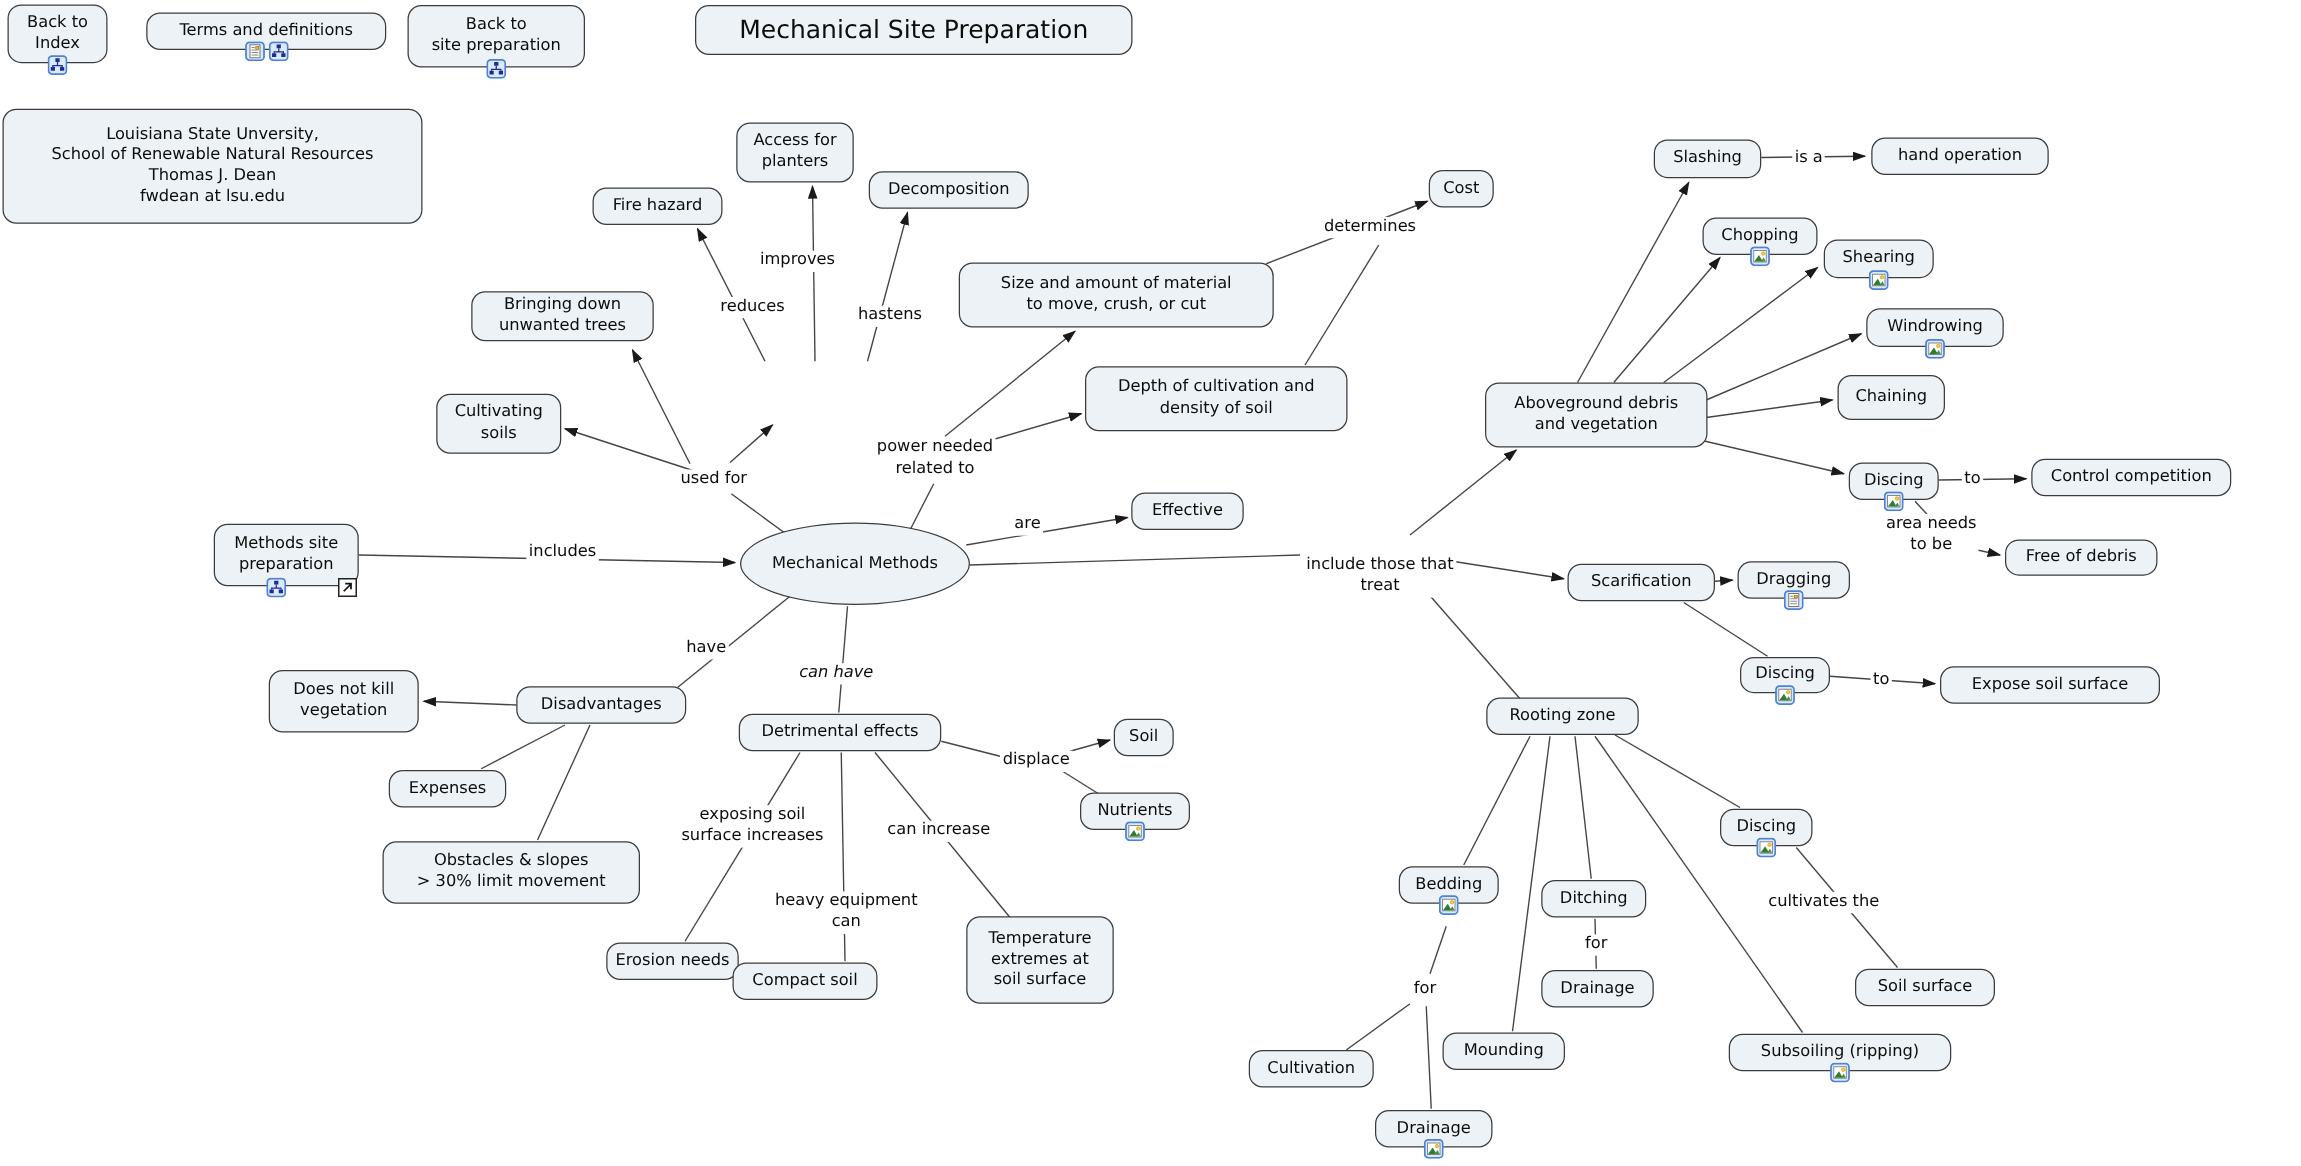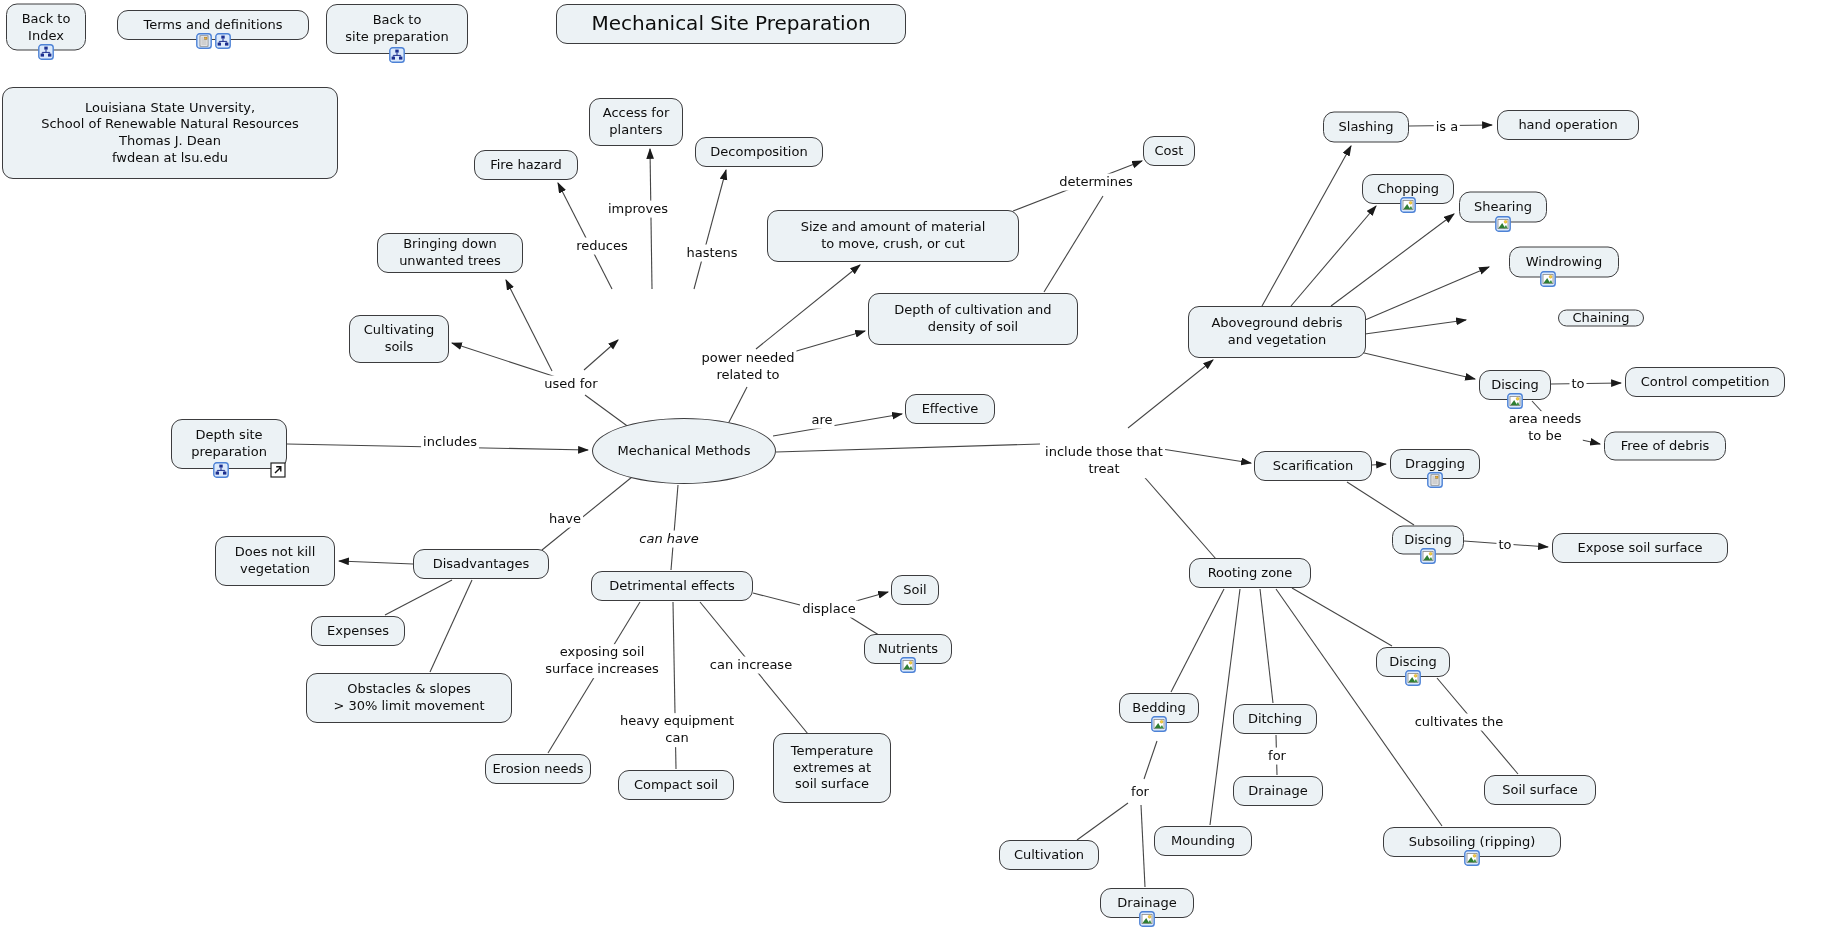--- a/index.html
+++ b/index.html
@@ -176,21 +176,21 @@
     <div class="node" style="left: 1169px; top: 151px; width: 52px; height: 30px;">
       <div class="ln">Cost</div>
     </div>
     <div class="node" style="left: 950px; top: 409px; width: 90px; height: 30px;">
       <div class="ln">Effective</div>
     </div>
     <div class="node ellipse" style="left: 684px; top: 451px; width: 184px; height: 66px;">
       <div class="ln">Mechanical Methods</div>
     </div>
     <div class="node" style="left: 229px; top: 444px; width: 116px; height: 50px;">
-      <div class="ln">Depth site</div>
+      <div class="ln">Methods site</div>
       <div class="ln">preparation</div>
     </div>
     <span class="res-icon" style="left: 221px; top: 462px;">
       <svg width="16" height="16" viewBox="0 0 16 16">
         <rect x="0.8" y="0.8" width="14.4" height="14.4" rx="2.8" fill="#dbe9fb" stroke="#4d82d6" stroke-width="1.4"></rect>
         <rect x="6.3" y="2.6" width="3.4" height="3" fill="#1c2f8f"></rect>
         <rect x="2.6" y="9.6" width="3.4" height="3" fill="#1c2f8f"></rect>
         <rect x="10" y="9.6" width="3.4" height="3" fill="#1c2f8f"></rect>
         <path d="M8 5.6 v2.8 M4.3 9.6 V8.4 h7.4 v1.2" stroke="#1c2f8f" stroke-width="1" fill="none"></path>
       </svg>
@@ -229,21 +229,21 @@
         <rect x="0.8" y="0.8" width="14.4" height="14.4" rx="2.8" fill="#dbe9fb" stroke="#4d82d6" stroke-width="1.4"></rect>
         <rect x="3" y="3.4" width="10" height="9.2" fill="#ffffff" stroke="#888" stroke-width="0.8"></rect>
         <circle cx="10.6" cy="5.8" r="1.4" fill="#f6d33c" stroke="#c89010" stroke-width="0.5"></circle>
         <path d="M3.4 12.2 L7.2 7 L10.2 12.2 Z" fill="#2e7d32"></path>
         <path d="M8.6 12.2 L11 9 L12.6 12.2 Z" fill="#3f9143"></path>
       </svg>
     </span>
     <div class="node" style="left: 538px; top: 769px; width: 106px; height: 30px;">
       <div class="ln">Erosion needs</div>
     </div>
-    <div class="node" style="left: 676px; top: 785px; width: 116px; height: 30px;">
+    <div class="node" style="left: 644px; top: 785px; width: 116px; height: 30px;">
       <div class="ln">Compact soil</div>
     </div>
     <div class="node" style="left: 832px; top: 768px; width: 118px; height: 70px;">
       <div class="ln">Temperature</div>
       <div class="ln">extremes at</div>
       <div class="ln">soil surface</div>
     </div>
     <div class="node" style="left: 1366px; top: 127px; width: 86px; height: 31px;">
       <div class="ln">Slashing</div>
     </div>
@@ -267,33 +267,33 @@
     </div>
     <span class="res-icon" style="left: 1503px; top: 215.5px;">
       <svg width="16" height="16" viewBox="0 0 16 16">
         <rect x="0.8" y="0.8" width="14.4" height="14.4" rx="2.8" fill="#dbe9fb" stroke="#4d82d6" stroke-width="1.4"></rect>
         <rect x="3" y="3.4" width="10" height="9.2" fill="#ffffff" stroke="#888" stroke-width="0.8"></rect>
         <circle cx="10.6" cy="5.8" r="1.4" fill="#f6d33c" stroke="#c89010" stroke-width="0.5"></circle>
         <path d="M3.4 12.2 L7.2 7 L10.2 12.2 Z" fill="#2e7d32"></path>
         <path d="M8.6 12.2 L11 9 L12.6 12.2 Z" fill="#3f9143"></path>
       </svg>
     </span>
-    <div class="node" style="left: 1548px; top: 262px; width: 110px; height: 31px; margin-left: 16px;">
+    <div class="node" style="left: 1548px; top: 262px; width: 110px; height: 31px;">
       <div class="ln">Windrowing</div>
     </div>
     <span class="res-icon" style="left: 1548px; top: 270.5px;">
       <svg width="16" height="16" viewBox="0 0 16 16">
         <rect x="0.8" y="0.8" width="14.4" height="14.4" rx="2.8" fill="#dbe9fb" stroke="#4d82d6" stroke-width="1.4"></rect>
         <rect x="3" y="3.4" width="10" height="9.2" fill="#ffffff" stroke="#888" stroke-width="0.8"></rect>
         <circle cx="10.6" cy="5.8" r="1.4" fill="#f6d33c" stroke="#c89010" stroke-width="0.5"></circle>
         <path d="M3.4 12.2 L7.2 7 L10.2 12.2 Z" fill="#2e7d32"></path>
         <path d="M8.6 12.2 L11 9 L12.6 12.2 Z" fill="#3f9143"></path>
       </svg>
     </span>
-    <div class="node" style="left: 1601px; top: 318px; width: 86px; height: 17px;">
+    <div class="node" style="left: 1513px; top: 318px; width: 86px; height: 36px;">
       <div class="ln">Chaining</div>
     </div>
     <div class="node" style="left: 1277px; top: 332px; width: 178px; height: 52px;">
       <div class="ln">Aboveground debris</div>
       <div class="ln">and vegetation</div>
     </div>
     <div class="node" style="left: 1515px; top: 385px; width: 72px; height: 30px;">
       <div class="ln">Discing</div>
     </div>
     <span class="res-icon" style="left: 1515px; top: 393px;">

